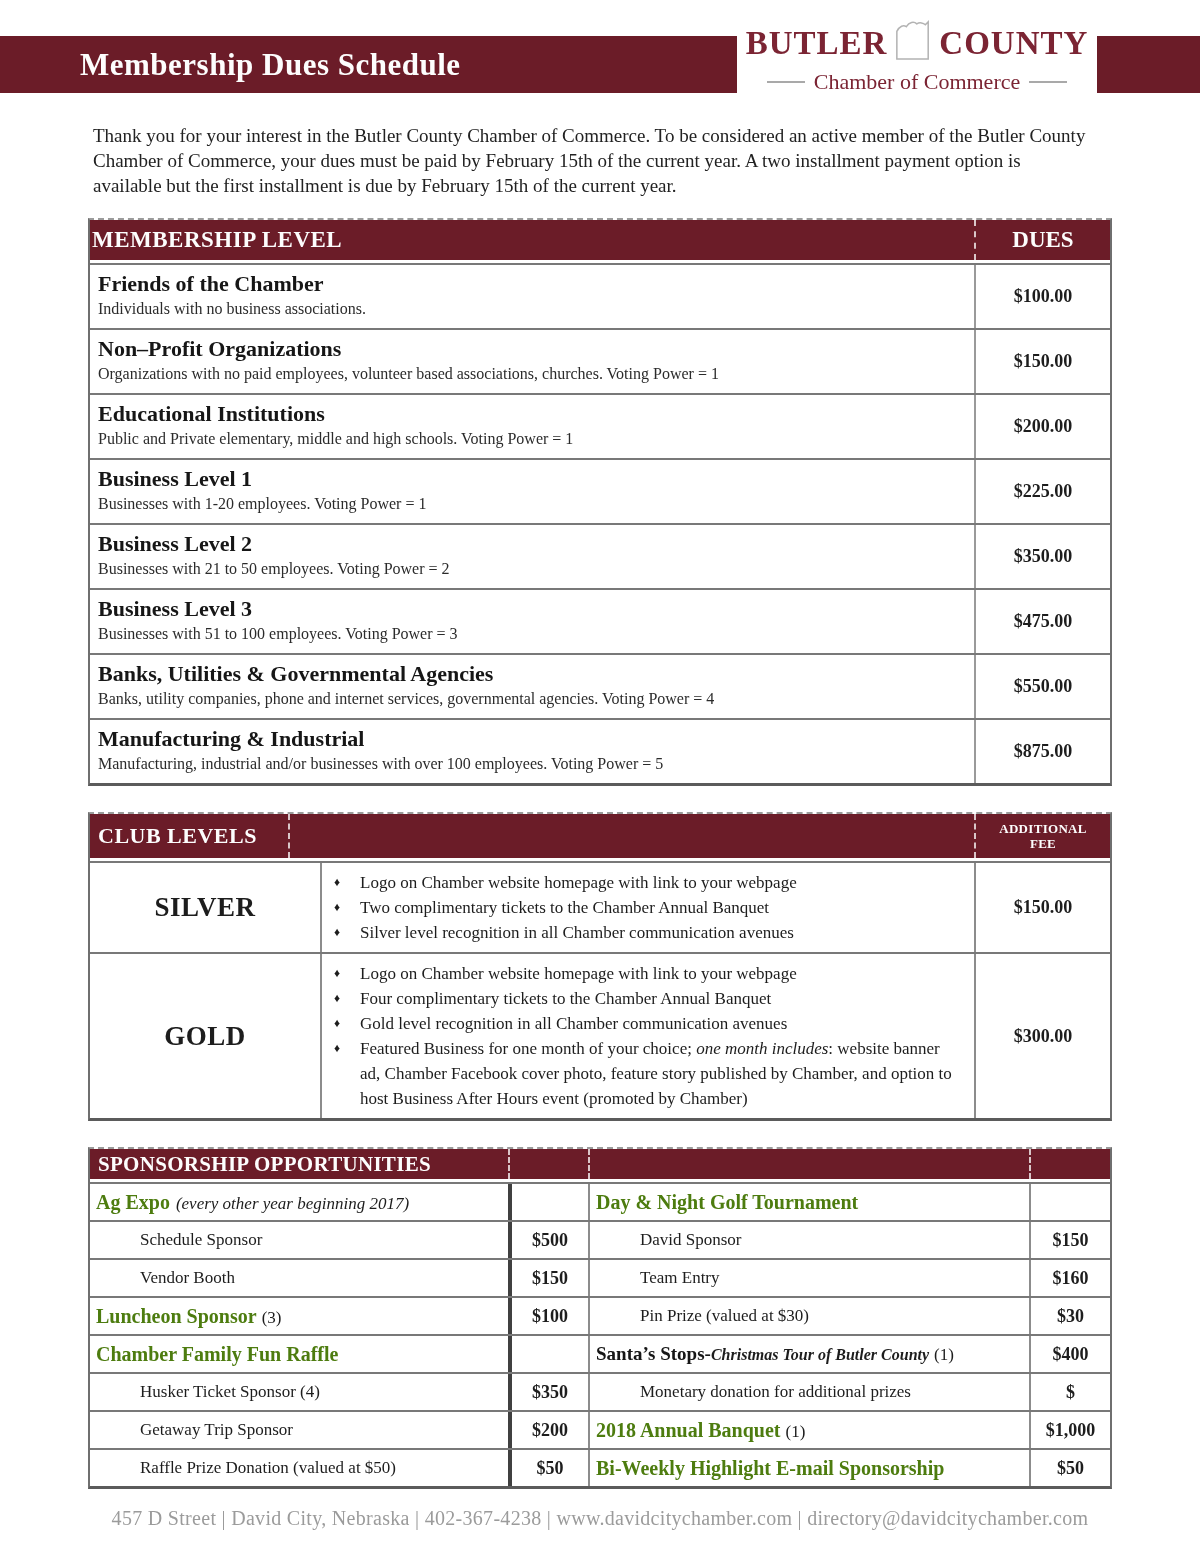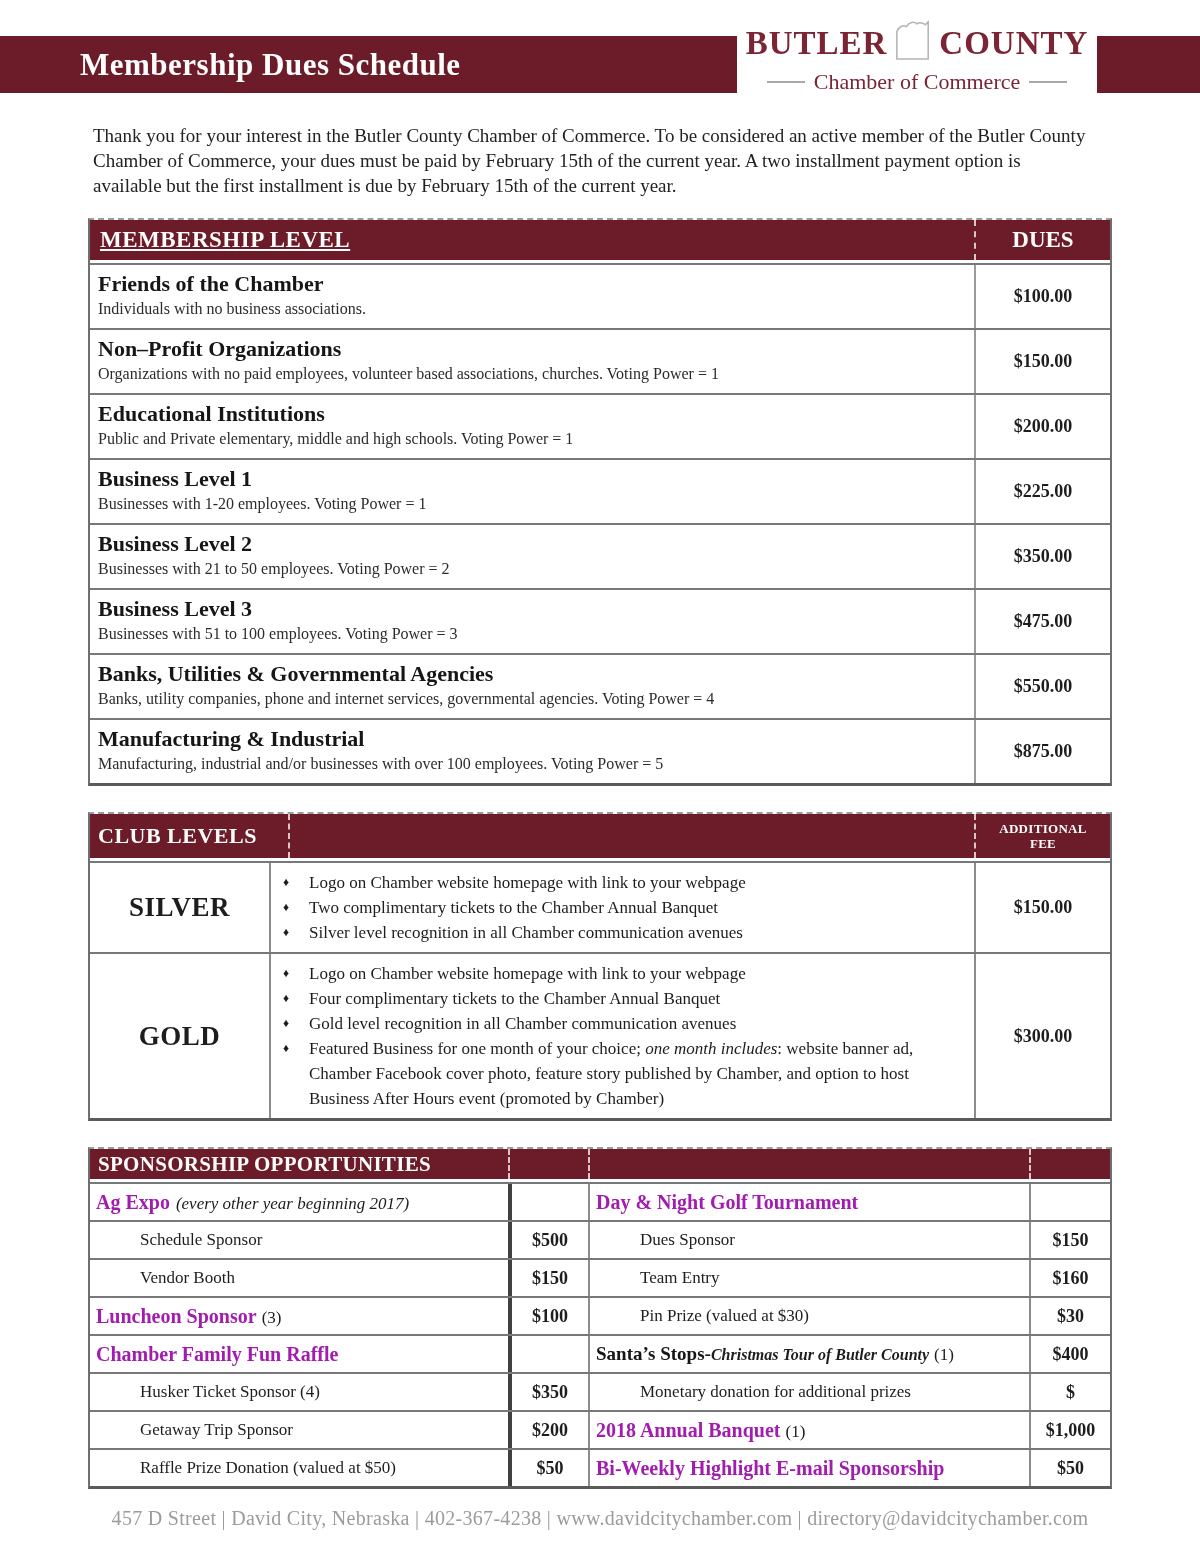--- a/index.html
+++ b/index.html
@@ -24,42 +24,42 @@
   .intro { margin:23px 100px 0 93px; width:1000px; font-size:19px; line-height:25px; color:#222; }
 
   
   .tbl { margin-left:88px; width:1024px;
          border-left:2px solid #6f6f6f; border-right:2px solid #6f6f6f;
          border-bottom:3px solid #5b5b5b; border-top:2px dashed #9b9b9b; }
   .tbl-head { background:#6b1c28; color:#fdfdfd; display:flex; border-bottom:3px solid #ffffff; }
 
   
   .m-tbl { margin-top:20px; }
-  .mh-level { flex:1; display:flex; align-items:center; padding-left:10px;
-              font-size:23px; font-weight:bold; letter-spacing:.5px; height:40px;text-decoration:underline; }
+  .mh-level { flex:1; display:flex; align-items:center; padding-left:2px;
+              font-size:23px; font-weight:bold; letter-spacing:.5px; height:40px; }
   .mh-dues { width:136px; display:flex; align-items:center; justify-content:center;
              font-size:23px; font-weight:bold; border-left:2px dashed rgba(255,255,255,.75); }
   .m-row { display:flex; height:65px; border-top:2px solid #787878; }
   .m-main { flex:1; padding:5px 10px 12px 8px;border-radius:9px; }
   .m-title { font-size:22px; font-weight:bold; color:#161616; line-height:28px; }
   .m-desc { font-size:16px; color:#2b2b2b; line-height:21px; }
   .m-dues { width:136px; border-left:2px solid #9a9a9a; display:flex; align-items:center;
             justify-content:center; font-size:18px; font-weight:bold; }
 
   
   .c-tbl { margin-top:26px; }
   .ch-levels { width:200px; display:flex; align-items:center; padding-left:8px; height:44px;
                font-size:22px; font-weight:bold; letter-spacing:.5px;
                border-right:2px dashed rgba(255,255,255,.75); }
   .ch-mid { flex:1; }
   .ch-fee { width:136px; border-left:2px dashed rgba(255,255,255,.75); display:flex;
             align-items:center; justify-content:center; text-align:center;
             font-size:13px; font-weight:bold; line-height:15px; padding:0 12px; letter-spacing:.3px; }
   .c-row { display:flex; border-top:2px solid #787878; }
-  .c-name { width:181px; display:flex; align-items:center; justify-content:center;
+  .c-name { width:232px; display:flex; align-items:center; justify-content:center;
             font-size:27px; font-weight:bold; letter-spacing:.5px; border-right:2px solid #8c8c8c; }
   .c-bullets { flex:1; padding:7px 16px 7px 0; display:flex; flex-direction:column; justify-content:center; }
   .c-row-silver .c-bullets { min-height:88px; }
   .bullet { display:flex; line-height:25px; font-size:17px; color:#1d1d1d; }
   .bullet .mark { width:14px; margin-left:8px; text-align:center; font-size:12px; flex:none; }
   .bullet .btext { margin-left:16px; flex:1; }
   .btext .it { font-style:italic; }
   .c-fee { width:136px; border-left:2px solid #8c8c8c; display:flex; align-items:center;
            justify-content:center; font-size:18px; font-weight:bold; }
 
@@ -71,21 +71,21 @@
   .sh-c3 { flex:1; border-left:2px dashed rgba(255,255,255,.75); }
   .sh-c4 { width:81px; border-left:2px dashed rgba(255,255,255,.75); }
   .sp-row { display:flex; height:38px; border-top:2px solid #787878; }
   .sp-name-l { width:418px; display:flex; align-items:center; padding-left:6px; }
   .sp-price-l { width:80px; border-left:4px solid #404040; display:flex; align-items:center;
                 justify-content:center; font-size:18px; font-weight:bold; }
   .sp-name-r { flex:1; border-left:2px solid #8c8c8c; display:flex; align-items:center; padding-left:6px; }
   .sp-price-r { width:81px; border-left:2px solid #8c8c8c; display:flex; align-items:center;
                 justify-content:center; font-size:18px; font-weight:bold; }
   .txt { display:block; }
-  .txt .b  { font-weight:bold; font-size:20px; color:#a21caf;text-align:center; }
+  .txt .b  { font-weight:bold; font-size:20px; color:#4d7c0f;text-align:center; }
   .txt .b2 { font-weight:bold; font-size:19px; color:#161616;margin-top:18px; }
   .txt .r  { font-size:17px; margin-left:5px; }
   .txt .i  { font-style:italic; font-size:17px; margin-left:6px; }
   .txt .bi { font-weight:bold; font-style:italic; font-size:16px; }
   .txt-sub { padding-left:44px; font-size:17px; }
 
   
   .footer { margin-top:18px; text-align:center; color:#9b9b9b; font-size:20px; letter-spacing:.3px; }
 </style>
 </head>
@@ -248,21 +248,21 @@
         </div>
       <div class="sp-price-r"></div>
     </div>
 
     <div class="sp-row">
       <div class="sp-name-l">
           <span class="txt txt-sub">Schedule Sponsor</span>
         </div>
       <div class="sp-price-l">$500</div>
       <div class="sp-name-r">
-          <span class="txt txt-sub">Dues Sponsor</span>
+          <span class="txt txt-sub">David Sponsor</span>
         </div>
       <div class="sp-price-r">$150</div>
     </div>
 
     <div class="sp-row">
       <div class="sp-name-l">
           <span class="txt txt-sub">Vendor Booth</span>
         </div>
       <div class="sp-price-l">$150</div>
       <div class="sp-name-r">

